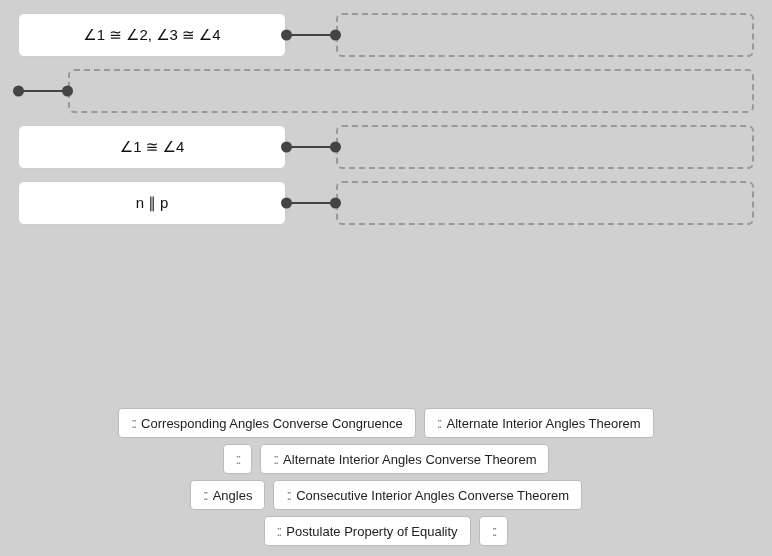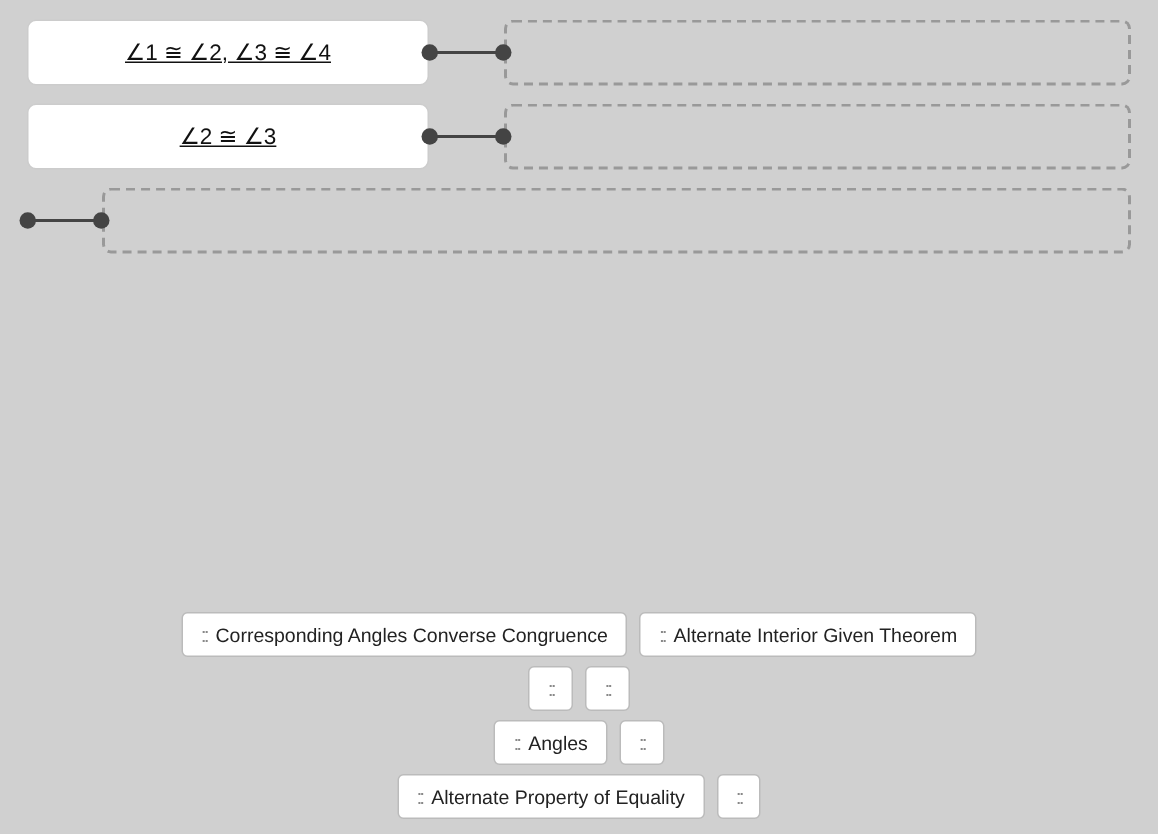--- a/index.html
+++ b/index.html
@@ -81,21 +81,20 @@
       border: 1px solid #ccc;
       border-radius: 6px;
       width: 268px;
       height: 44px;
       display: flex;
       align-items: center;
       justify-content: center;
       font-size: 15px;
       color: #111;
       flex-shrink: 0;
-      text-decoration: underline;
     }
 
     .line-segment {
       flex: 0 0 50px;
       height: 2px;
       background: #444;
       position: relative;
     }
 
     .circle-end {
@@ -131,78 +130,90 @@
         <span>∠1 ≅ ∠2, ∠3 ≅ ∠4</span>
       </div>
       <div class="line-segment">
         <div class="circle-end left"></div>
         <div class="circle-end right"></div>
       </div>
       <div class="right-card"></div>
     </div>
 
     <div class="match-row">
+      <div class="line-segment">
+        <div class="circle-end left"></div>
+        <div class="circle-end right"></div>
+      </div>
+      <div class="right-card"></div>
+    </div>
+
+
+    <div class="match-row">
       <div class="left-card">
-        <span>∠2 ≅ ∠3</span>
-      </div>
-      <div class="line-segment">
-        <div class="circle-end left"></div>
-        <div class="circle-end right"></div>
-      </div>
-      <div class="right-card"></div>
-    </div>
-
-
-
-    <div class="match-row">
+        <span>∠1 ≅ ∠4</span>
+      </div>
+      <div class="line-segment">
+        <div class="circle-end left"></div>
+        <div class="circle-end right"></div>
+      </div>
+      <div class="right-card"></div>
+    </div>
+
+    <div class="match-row">
+      <div class="left-card">
+        <span>n ∥ p</span>
+      </div>
       <div class="line-segment">
         <div class="circle-end left"></div>
         <div class="circle-end right"></div>
       </div>
       <div class="right-card"></div>
     </div>
 
   </div>
 
   <div class="labels-section">
 
     <div class="labels-row">
       <div class="drag-label">
         <span class="grip">::</span>
         <span>Corresponding Angles Converse Congruence</span>
       </div>
       <div class="drag-label">
         <span class="grip">::</span>
-        <span>Alternate Interior Given Theorem</span>
-      </div>
-    </div>
-
-    <div class="labels-row">
-      <div class="drag-label">
-        <span class="grip">::</span>
-      </div>
-      <div class="drag-label">
-        <span class="grip">::</span>
+        <span>Alternate Interior Angles Theorem</span>
+      </div>
+    </div>
+
+    <div class="labels-row">
+      <div class="drag-label">
+        <span class="grip">::</span>
+      </div>
+      <div class="drag-label">
+        <span class="grip">::</span>
+        <span>Alternate Interior Angles Converse Theorem</span>
       </div>
     </div>
 
     <div class="labels-row">
       <div class="drag-label">
         <span class="grip">::</span>
         <span>Angles</span>
       </div>
       <div class="drag-label">
         <span class="grip">::</span>
-      </div>
-    </div>
-
-    <div class="labels-row">
-      <div class="drag-label">
-        <span class="grip">::</span>
-        <span>Alternate Property of Equality</span>
+        <span>Consecutive Interior Angles Converse Theorem</span>
+      </div>
+    </div>
+
+    <div class="labels-row">
+      <div class="drag-label">
+        <span class="grip">::</span>
+        <span>Postulate Property of Equality</span>
       </div>
       <div class="drag-label">
         <span class="grip">::</span>
       </div>
     </div>
 
   </div>
 
 </div>
 

